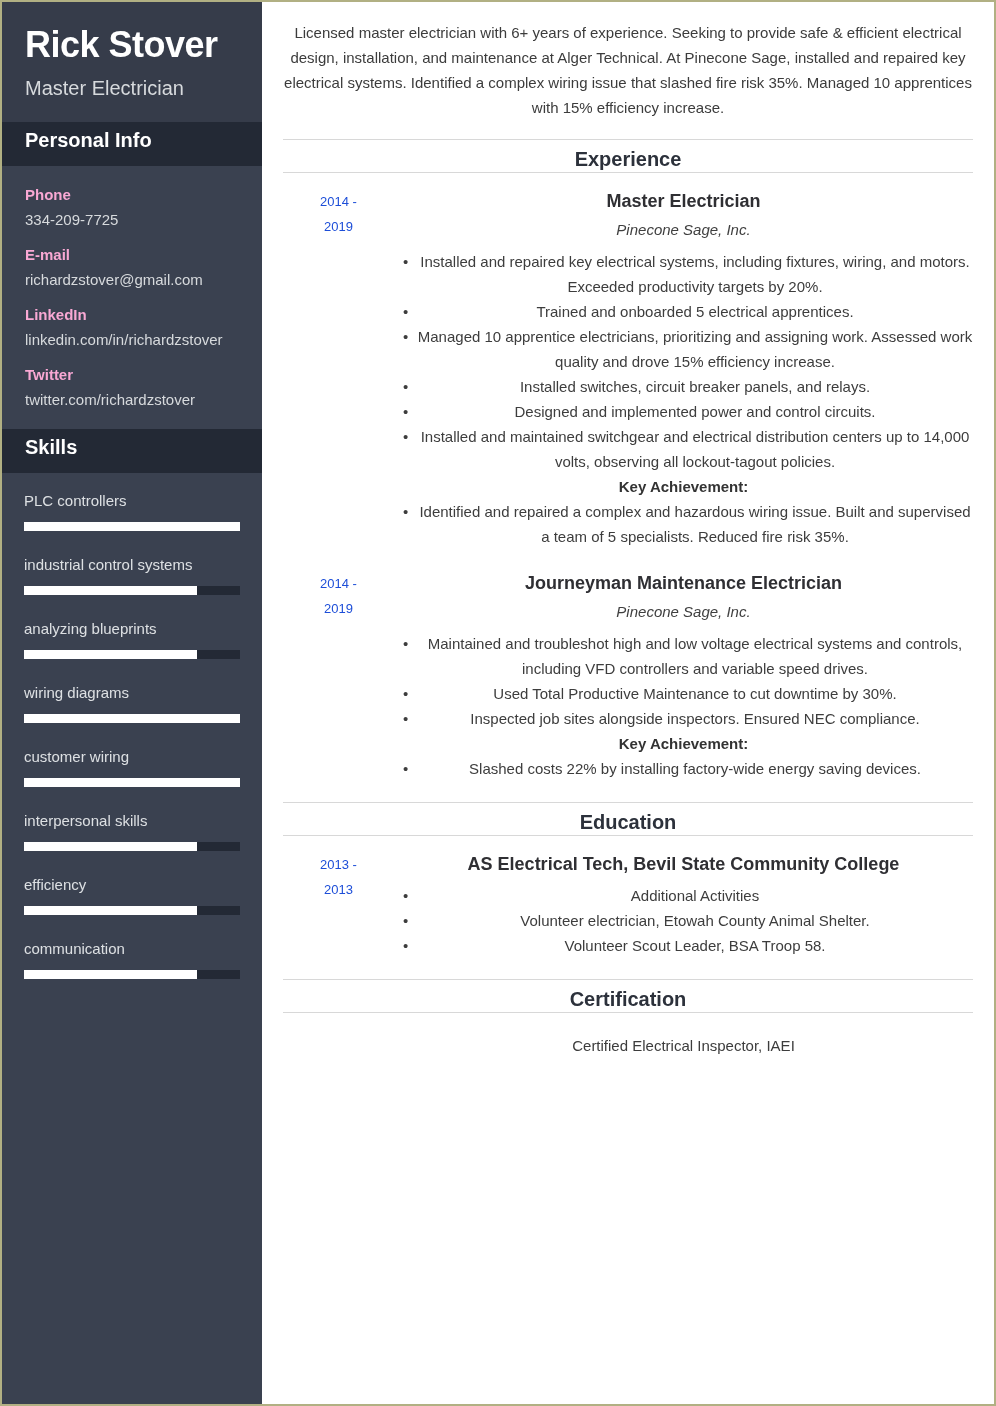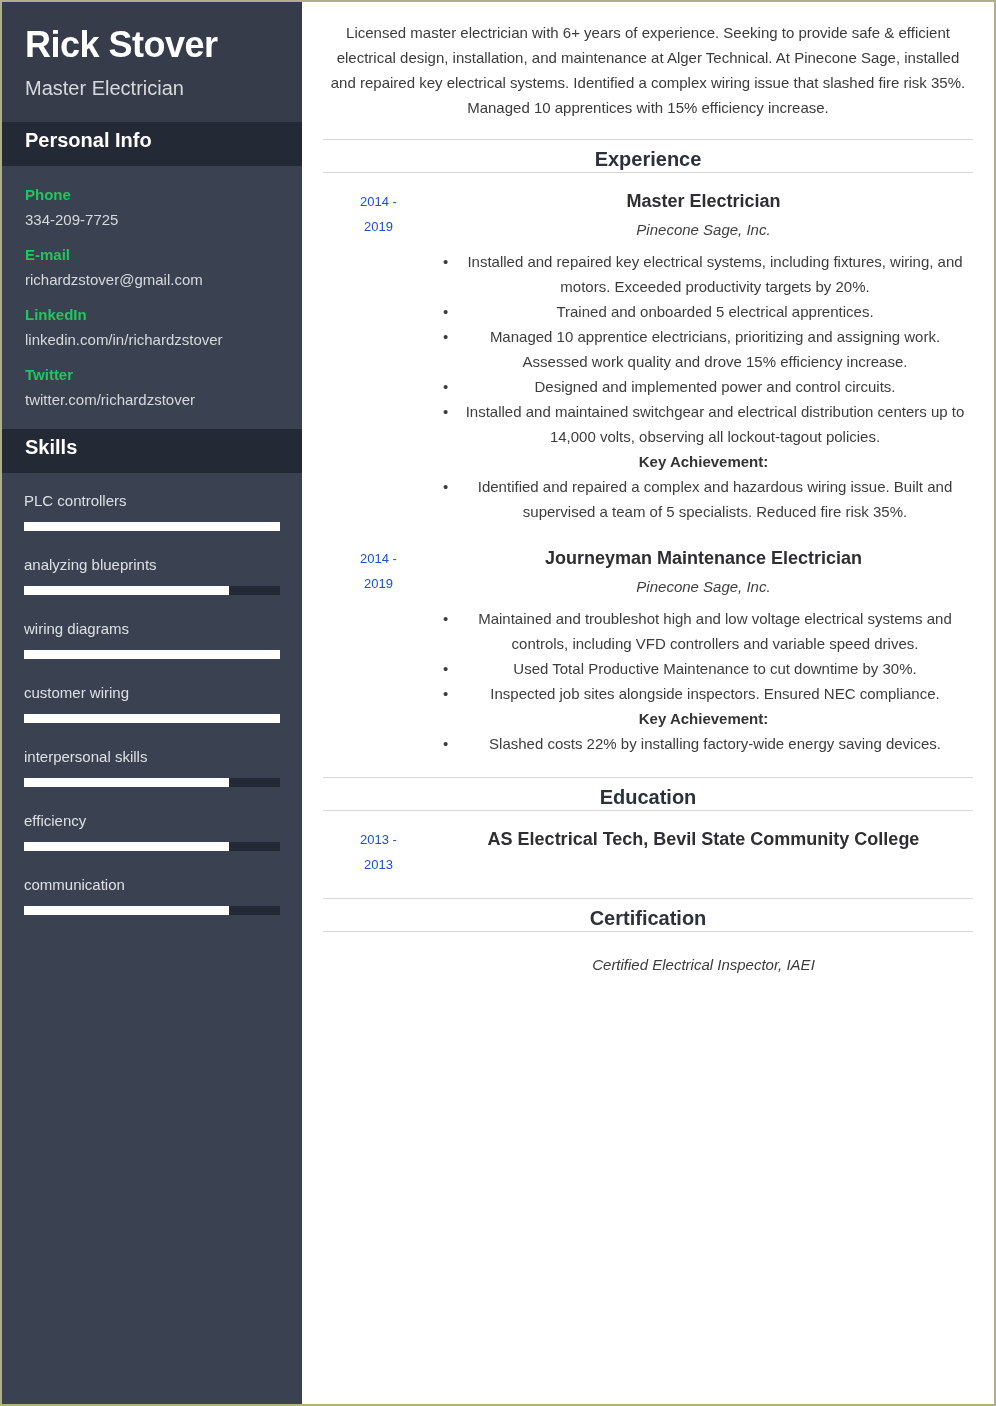--- a/index.html
+++ b/index.html
@@ -21,21 +21,21 @@
   }
   .page{
     width:996px;height:1406px;
     border:2px solid var(--page-border);
     display:flex;
     background:#ffffff;
     overflow:hidden;
   }
   
   .sidebar{
-    width:300px;flex-shrink:0;
+    width:260px;flex-shrink:0;
     background:var(--sidebar-bg);
     color:#ffffff;
   }
   .sidebar-header{
     background:var(--sidebar-header-bg);
     padding:23px 23px 20px 23px;
     min-height:120px;
   }
   .candidate-name{
     font-size:36px;font-weight:bold;color:#ffffff;
@@ -46,21 +46,21 @@
     margin-top:11px;line-height:24px;font-weight:normal;
   }
   .band{
     background:var(--band-bg);
     font-size:20px;font-weight:bold;color:#ffffff;
     padding:7px 23px 15px 23px;
     line-height:22px;
   }
   .pi-list{padding:19px 23px 4px 23px;}
   .pi-item{margin-bottom:16px;}
-  .pi-label{font-size:15px;font-weight:bold;color:#22c55e;line-height:19px;margin-bottom:6px;}
+  .pi-label{font-size:15px;font-weight:bold;color:#f9a8d4;line-height:19px;margin-bottom:6px;}
   .pi-value{font-size:15px;color:var(--light-text);line-height:19px;}
   .skills-list{padding:18px 22px 10px 22px;}
   .skill-item{margin-bottom:24px;}
   .skill-label{font-size:15px;color:#dde0e3;line-height:19px;margin-bottom:12px;}
   .skill-bar{height:9px;width:100%;background:var(--bar-track);}
   .skill-bar-fill{height:100%;background:var(--bar-fill);}
   
   .main{
     flex:1;
     padding:10px 21px 0 21px;
@@ -102,21 +102,21 @@
   .bullet-list li{
     position:relative;
     padding-left:23px;
     line-height:25px;
   }
   .bullet-list li::before{
     content:"\2022";
     position:absolute;left:9px;top:0;
     color:#3d3d3d;
   }
-  .entry-text{line-height:25px;padding-top:4px;color:#3c3c3c;font-style:italic;}
+  .entry-text{line-height:25px;padding-top:4px;color:#3c3c3c;}
 </style>
 </head>
 <body>
 
 <div class="page">
   <aside class="sidebar">
     <div class="sidebar-header">
       <div class="candidate-name">Rick Stover</div>
       <div class="candidate-title">Master Electrician</div>
     </div>
@@ -141,20 +141,26 @@
       </div>
     <div class="band">Skills</div>
     <div class="skills-list" id="skills-list">
         <div class="skill-item">
           <div class="skill-label">PLC controllers</div>
           <div class="skill-bar">
             <div class="skill-bar-fill" style="width: 100%;"></div>
           </div>
         </div>
         <div class="skill-item">
+          <div class="skill-label">industrial control systems</div>
+          <div class="skill-bar">
+            <div class="skill-bar-fill" style="width: 80%;"></div>
+          </div>
+        </div>
+        <div class="skill-item">
           <div class="skill-label">analyzing blueprints</div>
           <div class="skill-bar">
             <div class="skill-bar-fill" style="width: 80%;"></div>
           </div>
         </div>
         <div class="skill-item">
           <div class="skill-label">wiring diagrams</div>
           <div class="skill-bar">
             <div class="skill-bar-fill" style="width: 100%;"></div>
           </div>
@@ -196,20 +202,21 @@
               <div>2014 -</div>
               <div>2019</div>
             </div>
             <div class="content-col">
               <div class="entry-title">Master Electrician</div>
               <div class="entry-subtitle">Pinecone Sage, Inc.</div>
               <ul class="bullet-list">
                 <li>Installed and repaired key electrical systems, including fixtures, wiring, and motors. Exceeded productivity targets by 20%.</li>
                 <li>Trained and onboarded 5 electrical apprentices.</li>
                 <li>Managed 10 apprentice electricians, prioritizing and assigning work. Assessed work quality and drove 15% efficiency increase.</li>
+                <li>Installed switches, circuit breaker panels, and relays.</li>
                 <li>Designed and implemented power and control circuits.</li>
                 <li>Installed and maintained switchgear and electrical distribution centers up to 14,000 volts, observing all lockout-tagout policies.</li>
               </ul>
               <div class="group-label">Key Achievement:</div>
               <ul class="bullet-list">
                 <li>Identified and repaired a complex and hazardous wiring issue. Built and supervised a team of 5 specialists. Reduced fire risk 35%.</li>
               </ul>
             </div>
           </div>
           <div class="entry">
@@ -234,20 +241,25 @@
         </div>
         <div class="section-heading">Education</div>
         <div class="section-body">
           <div class="entry">
             <div class="date-col">
               <div>2013 -</div>
               <div>2013</div>
             </div>
             <div class="content-col">
               <div class="entry-title">AS Electrical Tech, Bevil State Community College</div>
+              <ul class="bullet-list">
+                <li>Additional Activities</li>
+                <li>Volunteer electrician, Etowah County Animal Shelter.</li>
+                <li>Volunteer Scout Leader, BSA Troop 58.</li>
+              </ul>
             </div>
           </div>
         </div>
         <div class="section-heading">Certification</div>
         <div class="section-body">
           <div class="entry">
             <div class="date-col"></div>
             <div class="content-col">
               <div class="entry-text">Certified Electrical Inspector, IAEI</div>
             </div>

